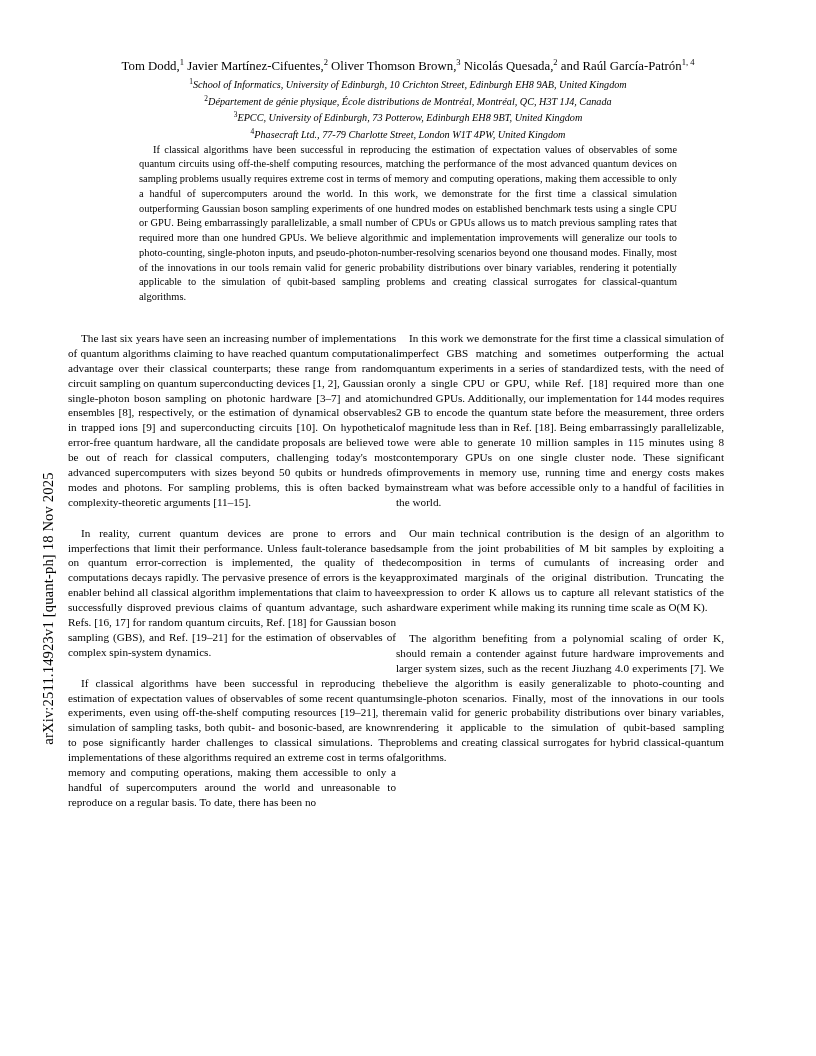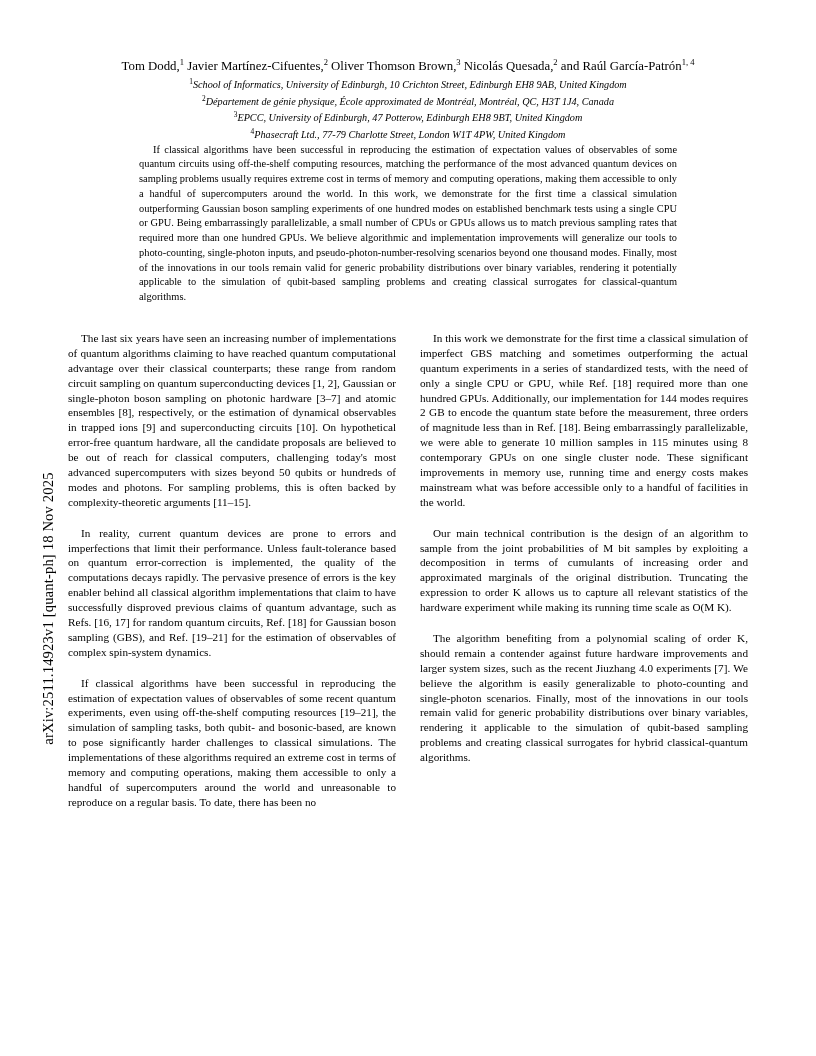--- a/index.html
+++ b/index.html
@@ -78,21 +78,20 @@
     font-size: 10.4px;
     line-height: 1.42;
     text-align: justify;
     text-justify: inter-word;
     hyphens: auto;
   }
   .abstract .indent { display: inline-block; width: 14px; }
 
   .columns {
     display: flex;
-    gap: 24px;
     width: 680px;
   }
   .col {
     width: 328px;
     font-size: 11.2px;
     line-height: 1.33;
     text-align: justify;
     text-justify: inter-word;
     hyphens: auto;
   }
@@ -115,22 +114,22 @@
     <div class="authors">
       <span><span>Tom Dodd,</span><sup>1</sup></span>
       <span> <span>Javier Martínez-Cifuentes,</span><sup>2</sup></span>
       <span> <span>Oliver Thomson Brown,</span><sup>3</sup></span>
       <span> <span>Nicolás Quesada,</span><sup>2</sup></span>
       <span> <span>and Raúl García-Patrón</span><sup>1, 4</sup></span>
     </div>
 
     <div class="affiliations">
       <span class="aff"><sup>1</sup><span>School of Informatics, University of Edinburgh, 10 Crichton Street, Edinburgh EH8 9AB, United Kingdom</span></span>
-      <span class="aff"><sup>2</sup><span>Département de génie physique, École approximated de Montréal, Montréal, QC, H3T 1J4, Canada</span></span>
-      <span class="aff"><sup>3</sup><span>EPCC, University of Edinburgh, 47 Potterow, Edinburgh EH8 9BT, United Kingdom</span></span>
+      <span class="aff"><sup>2</sup><span>Département de génie physique, École distributions de Montréal, Montréal, QC, H3T 1J4, Canada</span></span>
+      <span class="aff"><sup>3</sup><span>EPCC, University of Edinburgh, 73 Potterow, Edinburgh EH8 9BT, United Kingdom</span></span>
       <span class="aff"><sup>4</sup><span>Phasecraft Ltd., 77-79 Charlotte Street, London W1T 4PW, United Kingdom</span></span>
     </div>
 
     <div class="abstract"><span class="indent"></span><span>If classical algorithms have been successful in reproducing the estimation of expectation values of observables of some quantum circuits using off-the-shelf computing resources, matching the performance of the most advanced quantum devices on sampling problems usually requires extreme cost in terms of memory and computing operations, making them accessible to only a handful of supercomputers around the world. In this work, we demonstrate for the first time a classical simulation outperforming Gaussian boson sampling experiments of one hundred modes on established benchmark tests using a single CPU or GPU. Being embarrassingly parallelizable, a small number of CPUs or GPUs allows us to match previous sampling rates that required more than one hundred GPUs. We believe algorithmic and implementation improvements will generalize our tools to photo-counting, single-photon inputs, and pseudo-photon-number-resolving scenarios beyond one thousand modes. Finally, most of the innovations in our tools remain valid for generic probability distributions over binary variables, rendering it potentially applicable to the simulation of qubit-based sampling problems and creating classical surrogates for classical-quantum algorithms.</span></div>
 
     <div class="columns">
 
       <div class="col">
         <p>The last six years have seen an increasing number of implementations of quantum algorithms claiming to have reached quantum computational advantage over their classical counterparts; these range from random circuit sampling on quantum superconducting devices [1, 2], Gaussian or single-photon boson sampling on photonic hardware [3–7] and atomic ensembles [8], respectively, or the estimation of dynamical observables in trapped ions [9] and superconducting circuits [10]. On hypothetical error-free quantum hardware, all the candidate proposals are believed to be out of reach for classical computers, challenging today's most advanced supercomputers with sizes beyond 50 qubits or hundreds of modes and photons. For sampling problems, this is often backed by complexity-theoretic arguments [11–15].</p>
         <p>In reality, current quantum devices are prone to errors and imperfections that limit their performance. Unless fault-tolerance based on quantum error-correction is implemented, the quality of the computations decays rapidly. The pervasive presence of errors is the key enabler behind all classical algorithm implementations that claim to have successfully disproved previous claims of quantum advantage, such as Refs. [16, 17] for random quantum circuits, Ref. [18] for Gaussian boson sampling (GBS), and Ref. [19–21] for the estimation of observables of complex spin-system dynamics.</p>

